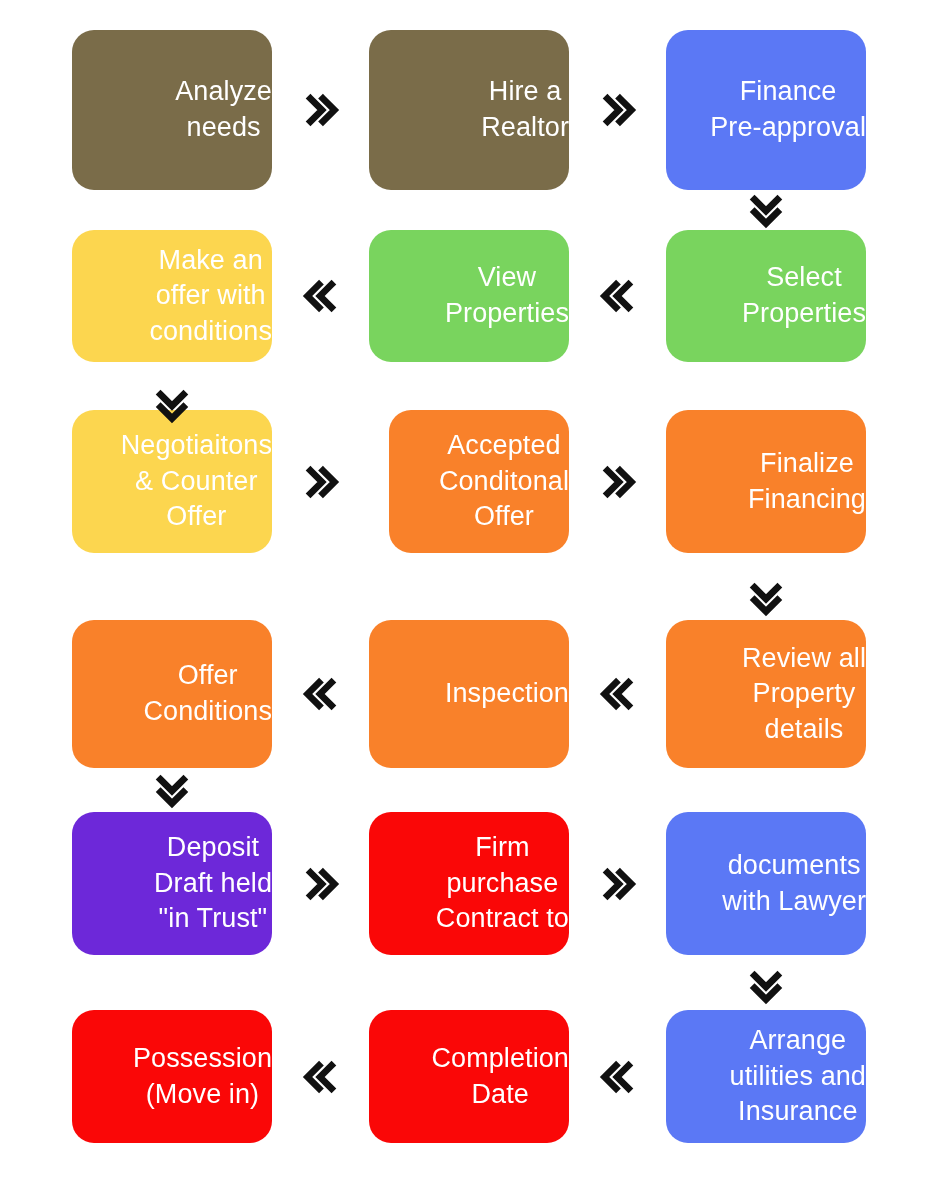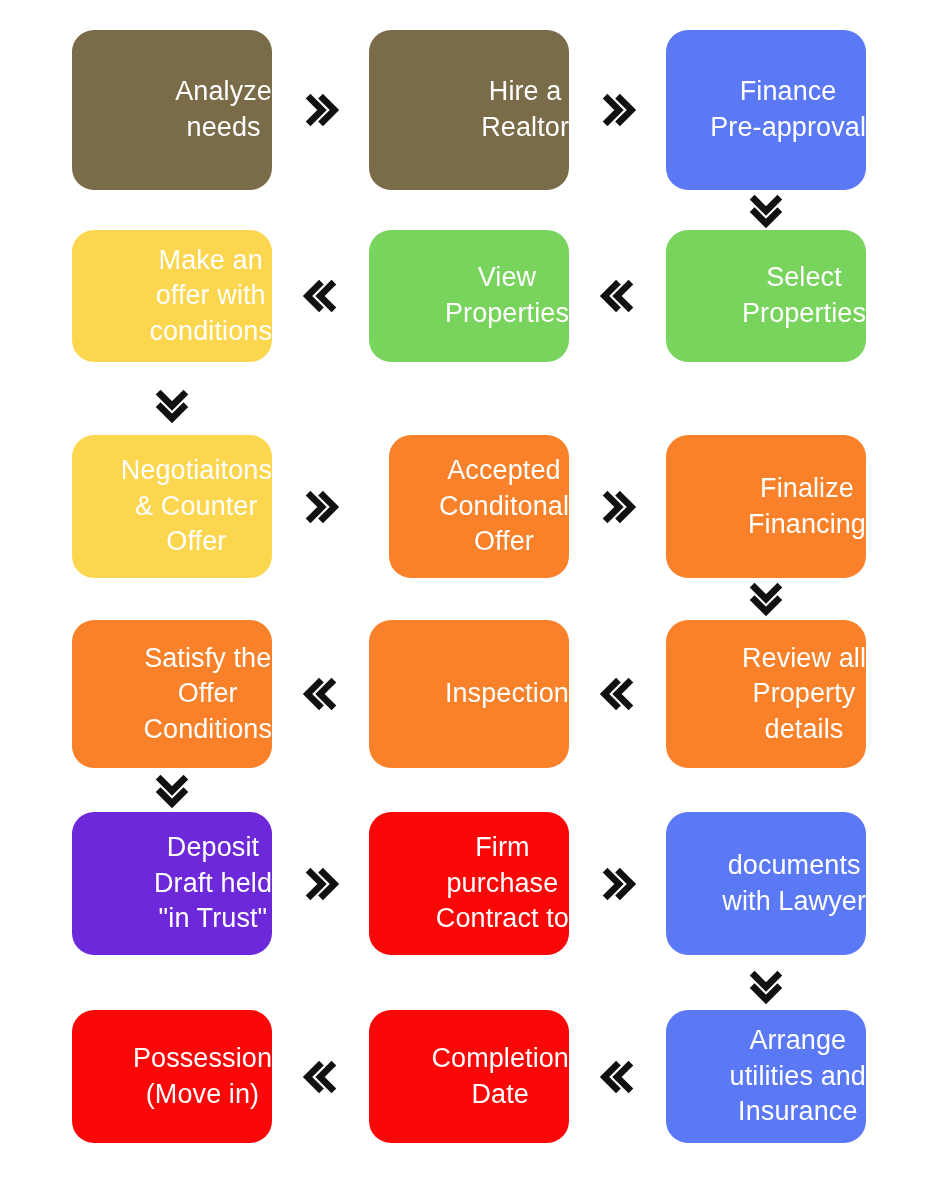--- a/index.html
+++ b/index.html
@@ -146,21 +146,21 @@
       </div>
       <div class="cell">
         <div class="box h2" style="background: rgb(121, 212, 94); height: 132px;">
           <div>
             <div>Select</div>
             <div>Properties</div>
           </div>
         </div>
       </div>
     </div>
-    <div class="row" style="top: 435px; height: 143px;">
+    <div class="row" style="top: 410px; height: 143px;">
       <div class="gap lead"></div>
       <div class="cell">
         <div class="box h3" style="background: rgb(252, 214, 79); height: 143px;">
           <div>
             <div>Negotiaitons</div>
             <div>&amp; Counter</div>
             <div>Offer</div>
           </div>
         </div>
       </div>
@@ -192,21 +192,20 @@
             <div>Financing</div>
           </div>
         </div>
       </div>
     </div>
     <div class="row" style="top: 620px; height: 148px;">
       <div class="gap lead"></div>
       <div class="cell">
         <div class="box h3" style="background: rgb(249, 129, 42); height: 148px;">
           <div>
-            <div>Satisfy the</div>
             <div>Offer</div>
             <div>Conditions</div>
           </div>
         </div>
       </div>
       <div class="gap">
         <svg viewBox="0 0 48 48" class="chev">
           <path d="M35 12 L23 24 L35 36"></path>
           <path d="M22 12 L10 24 L22 36"></path>
         </svg>

